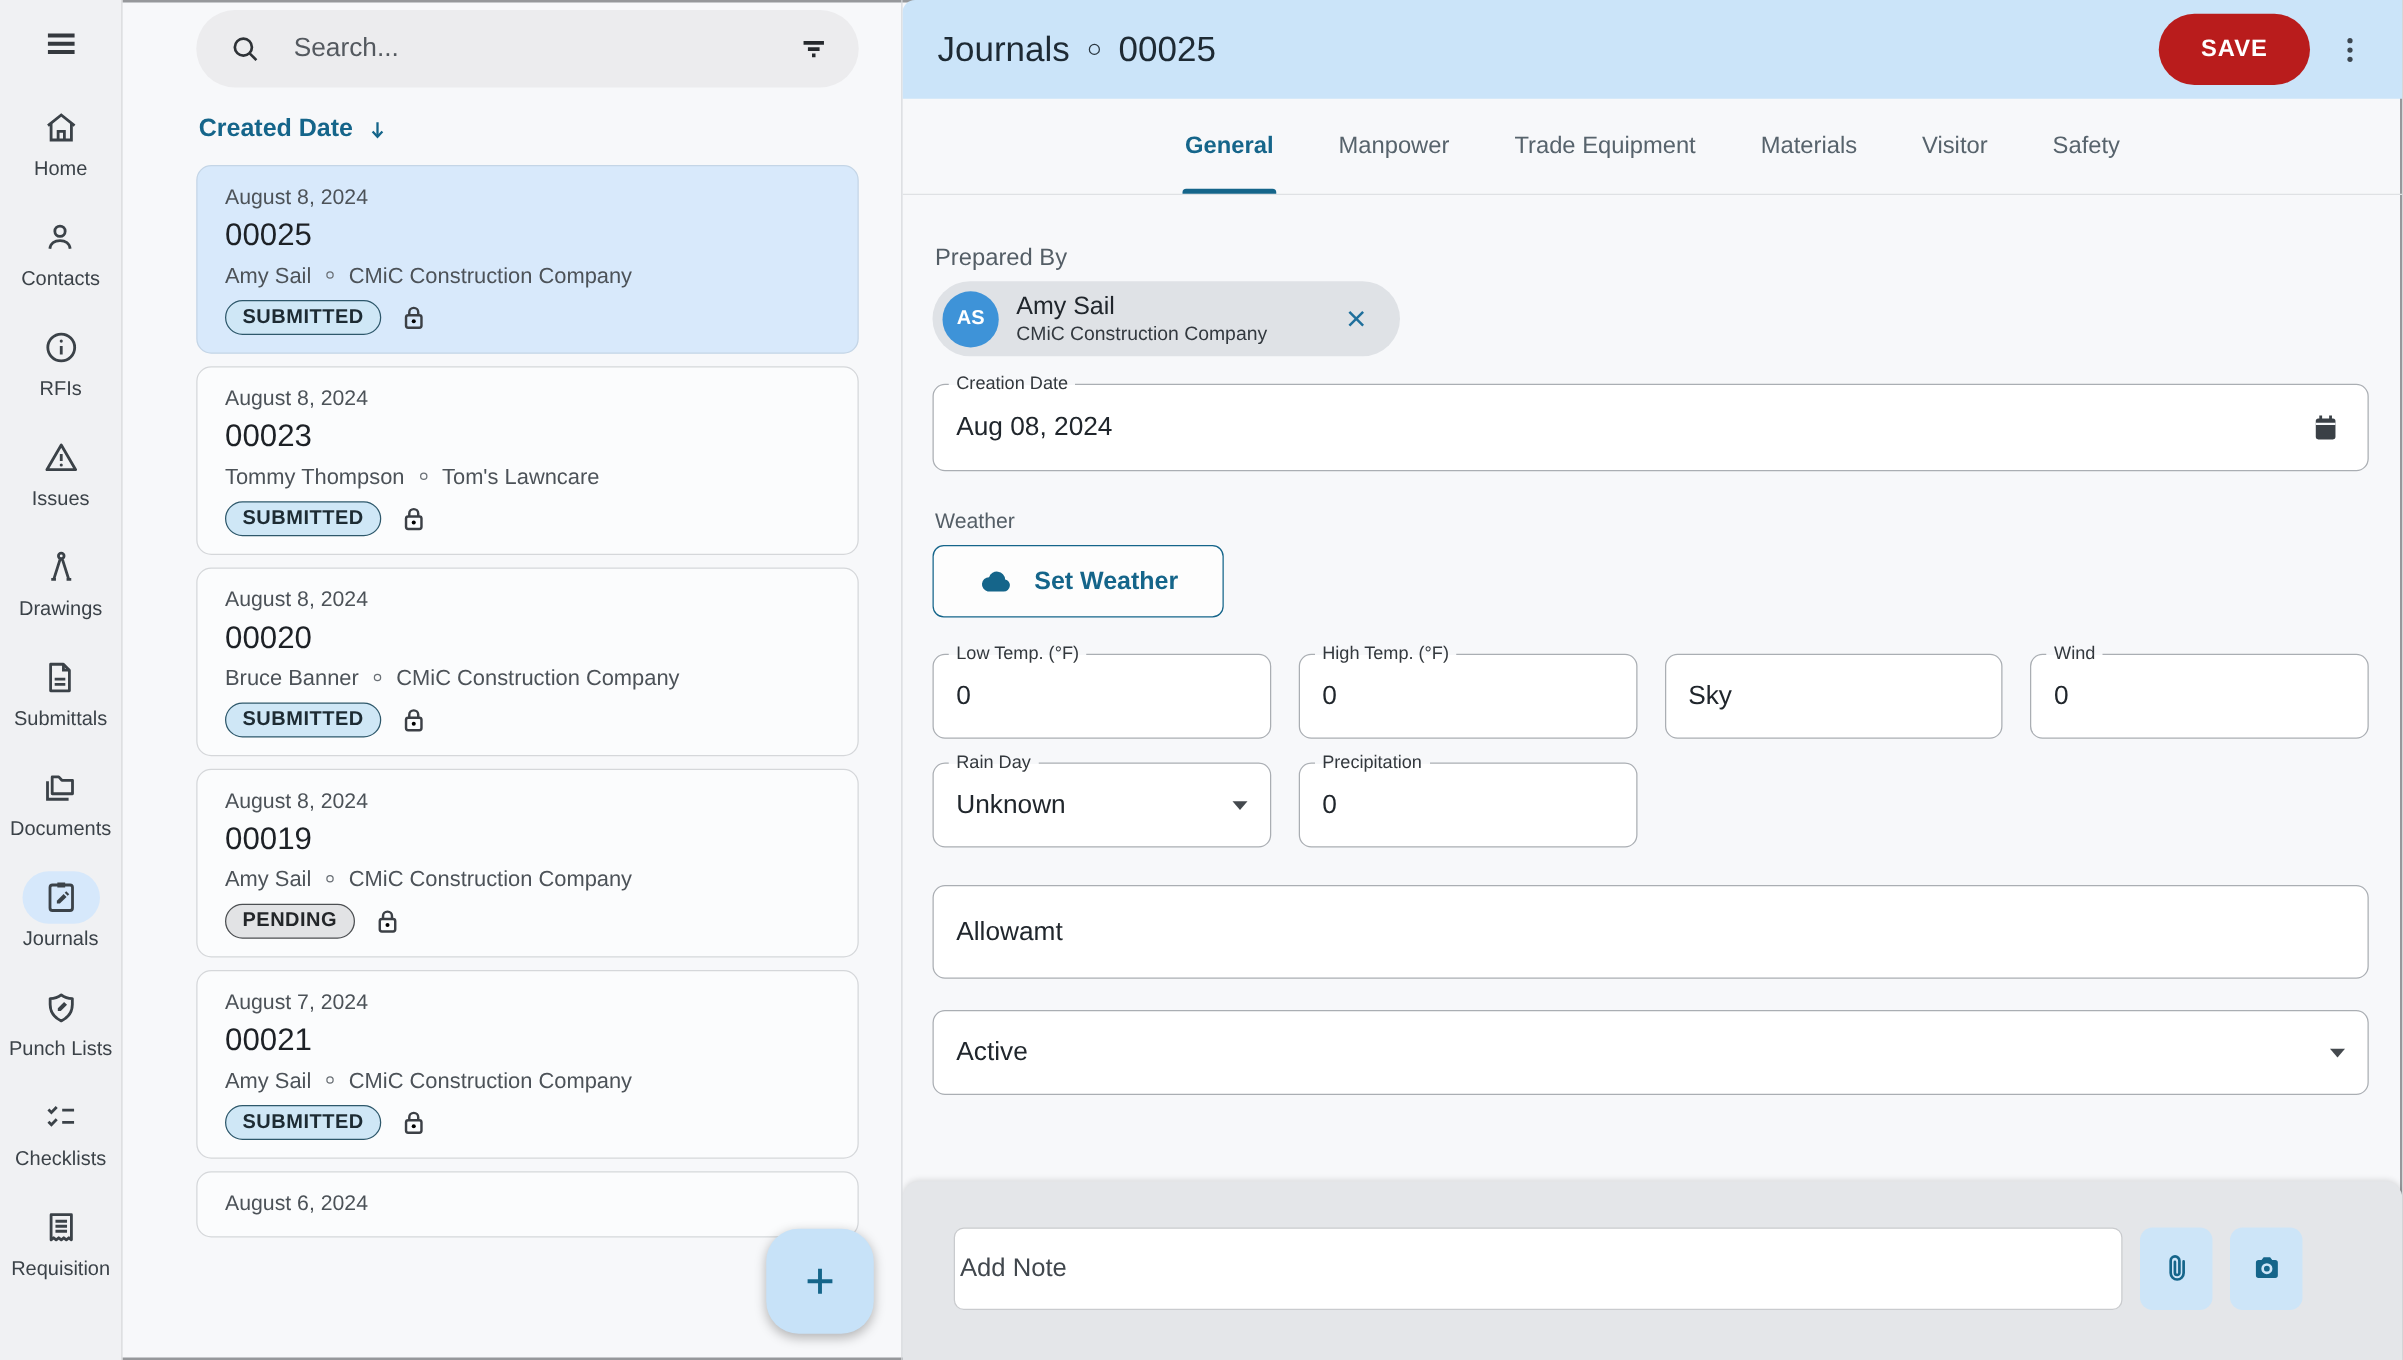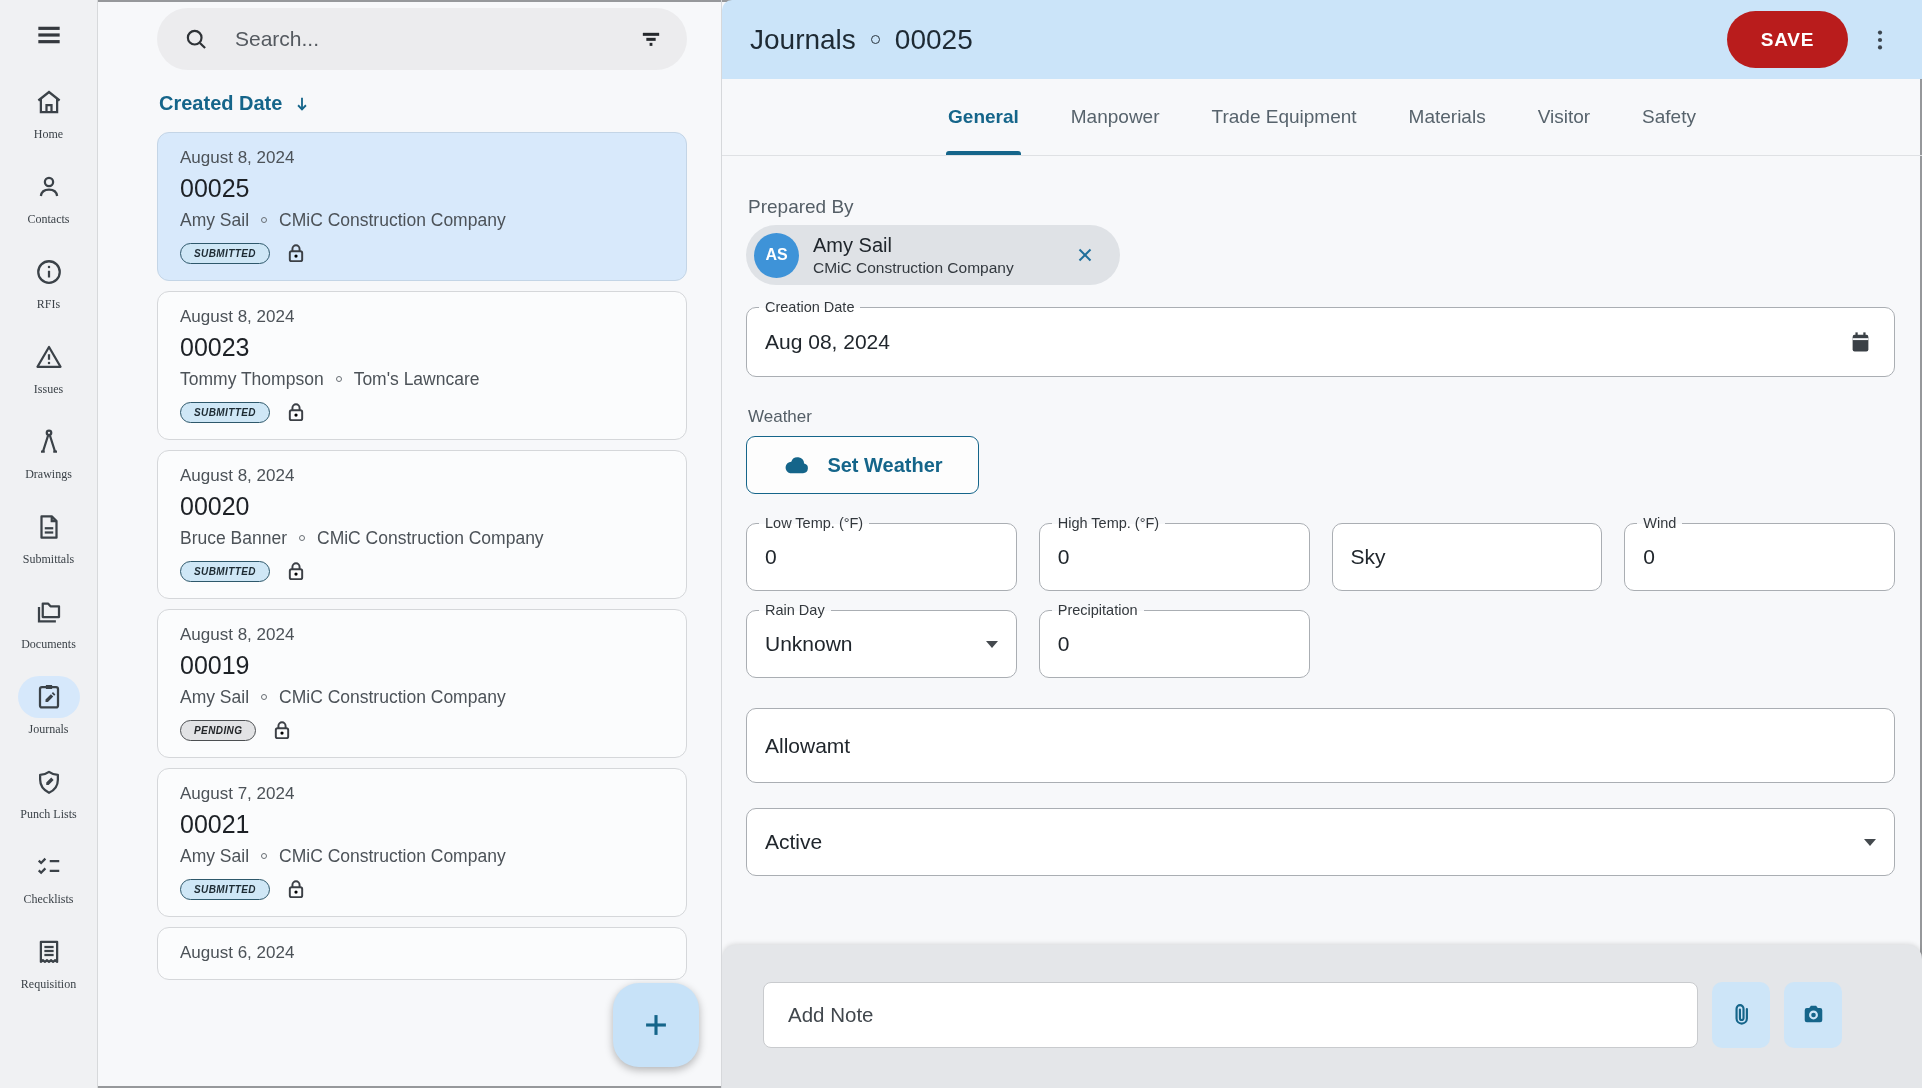--- a/index.html
+++ b/index.html
@@ -8,41 +8,41 @@
 
   
   .sidebar{width:98px;flex:0 0 98px;background:#f0f1f3;border-right:1px solid #d7d9db;display:flex;flex-direction:column;align-items:center;overflow:hidden;}
   .hamburger{margin-top:17px;width:44px;height:36px;border:none;background:transparent;display:flex;align-items:center;justify-content:center;cursor:pointer;color:#35393e;}
   .hamburger svg{width:32px;height:32px;}
   .side-nav{margin-top:28px;display:flex;flex-direction:column;align-items:center;gap:24px;}
   .side-item{display:flex;flex-direction:column;align-items:center;cursor:pointer;color:#3b4248;}
   .icon-wrap{width:62px;height:42px;border-radius:21px;display:flex;align-items:center;justify-content:center;}
   .icon-wrap svg{width:30px;height:30px;stroke:#3b4248;fill:none;stroke-width:1.8;}
   .side-item.active .icon-wrap{background:#d6e8fb;}
-  .side-label{margin-top:4px;font-size:12px;color:#3b4248;white-space:nowrap;font-family:Liberation Serif, serif;}
+  .side-label{margin-top:4px;font-size:16px;color:#3b4248;white-space:nowrap;}
 
   
   .list-panel{width:623px;flex:0 0 623px;position:relative;padding:8px 34px 0 59px;overflow:hidden;}
   .search-pill{height:62px;background:#ececee;border-radius:31px;display:flex;align-items:center;padding:0 18px 0 26px;}
   .search-pill svg.mag{width:26px;height:26px;stroke:#2e3236;fill:none;stroke-width:2;flex:0 0 auto;}
   .search-pill input{flex:1;border:none;background:transparent;outline:none;font-size:21px;color:#24282c;margin-left:24px;min-width:0;}
   .search-pill input::placeholder{color:#54595f;}
   .filter-btn{border:none;background:transparent;cursor:pointer;padding:4px;display:flex;color:#26292d;}
   .filter-btn svg{width:28px;height:28px;stroke:#26292d;fill:none;stroke-width:2.6;}
   .sort-row{margin:22px 0 0 2px;display:inline-flex;align-items:center;gap:10px;color:#15658a;font-size:20px;font-weight:700;cursor:pointer;}
   .sort-row svg{width:20px;height:20px;stroke:#15658a;fill:none;stroke-width:2.2;}
   .cards{margin-top:17px;display:flex;flex-direction:column;gap:10px;}
   .jcard{background:#fbfcfd;border:1px solid #d5d7da;border-radius:12px;padding:13px 20px 14px 22px;cursor:pointer;}
   .jcard.selected{background:#d8e9fb;border-color:#c4d5e6;}
   .jc-date{font-size:17px;color:#4c5258;line-height:24px;}
   .jc-number{font-size:25px;color:#1d2126;line-height:36px;}
   .jc-author{display:flex;align-items:center;font-size:17.5px;color:#4c5258;line-height:28px;}
   .dot-sep{width:6px;height:6px;border:1.5px solid #6a7076;border-radius:50%;margin:0 12px;flex:0 0 auto;}
   .jc-status{margin-top:6px;display:flex;align-items:center;gap:13px;}
-  .badge{font-size:10px;font-weight:700;letter-spacing:.4px;padding:4px 13px;border-radius:16px;color:#1d2b33;font-style:italic;}
+  .badge{font-size:16px;font-weight:700;letter-spacing:.4px;padding:4px 13px;border-radius:16px;color:#1d2b33;}
   .badge.submitted{background:#cfe7f6;border:1.5px solid #2e586b;}
   .badge.pending{background:#e2e3e5;border:1.5px solid #4c4f52;color:#232629;}
   .lock{width:26px;height:26px;stroke:#3c4046;fill:none;stroke-width:1.8;}
   .fab{position:absolute;right:22px;bottom:21px;width:86px;height:84px;border:none;border-radius:26px;background:#c7e2f8;box-shadow:0 3px 9px rgba(0,0,0,.28);cursor:pointer;display:flex;align-items:center;justify-content:center;}
   .fab svg{width:34px;height:34px;stroke:#15658a;fill:none;stroke-width:2.2;}
 
   
   .main{flex:1;position:relative;border-left:1px solid #d6d8db;overflow:hidden;}
   .main-header{height:79px;background:#cbe4f9;border-radius:10px 0 0 0;display:flex;align-items:center;padding:0 24px 0 28px;}
   .mh-title{display:flex;align-items:center;font-size:28px;color:#1e2a34;}
@@ -72,21 +72,21 @@
   .sel-caret{margin-left:auto;width:0;height:0;border-left:6px solid transparent;border-right:6px solid transparent;border-top:7px solid #44494e;}
   .creation{margin-top:22px;height:70px;}
   .w-label{margin-top:30px;font-size:17px;color:#545e66;padding-left:2px;}
   .set-weather{margin-top:9px;width:233px;height:58px;background:#fdfdfd;border:1.5px solid #15658a;border-radius:9px;display:flex;align-items:center;justify-content:center;gap:15px;color:#15658a;font-size:20px;font-weight:700;cursor:pointer;}
   .set-weather svg{width:30px;height:30px;fill:#15658a;}
   .grid2{margin-top:29px;display:grid;grid-template-columns:1fr 1fr 1fr 1fr;column-gap:22px;row-gap:19px;}
   .full{margin-top:25px;}
   .allow{margin-top:30px;height:75px;}
 
   .note-bar{position:absolute;left:0;right:0;bottom:0;height:143px;background:#e4e6e9;border-radius:14px 14px 0 0;box-shadow:0 -1px 5px rgba(0,0,0,.13);display:flex;align-items:center;padding:0 80px 4px 41px;gap:14px;}
-  .note-bar input{flex:1;height:66px;background:#ffffff;border:1px solid #c9cbce;border-radius:8px;font-size:20.5px;color:#24282c;padding:0 24px;outline:none;min-width:0;}
+  .note-bar input{flex:1;height:66px;background:#ffffff;border:1px solid #c9cbce;border-radius:8px;font-size:20.5px;color:#24282c;padding:0 4px;outline:none;min-width:0;}
   .note-bar input::placeholder{color:#41474d;}
   .nb-btn{width:58px;height:66px;flex:0 0 auto;border:none;border-radius:10px;background:#cde5f8;cursor:pointer;display:flex;align-items:center;justify-content:center;color:#15658a;}
   .nb-btn svg{width:27px;height:27px;}
 </style>
 </head>
 <body>
 
 <div class="app">
 
   <nav class="sidebar">

